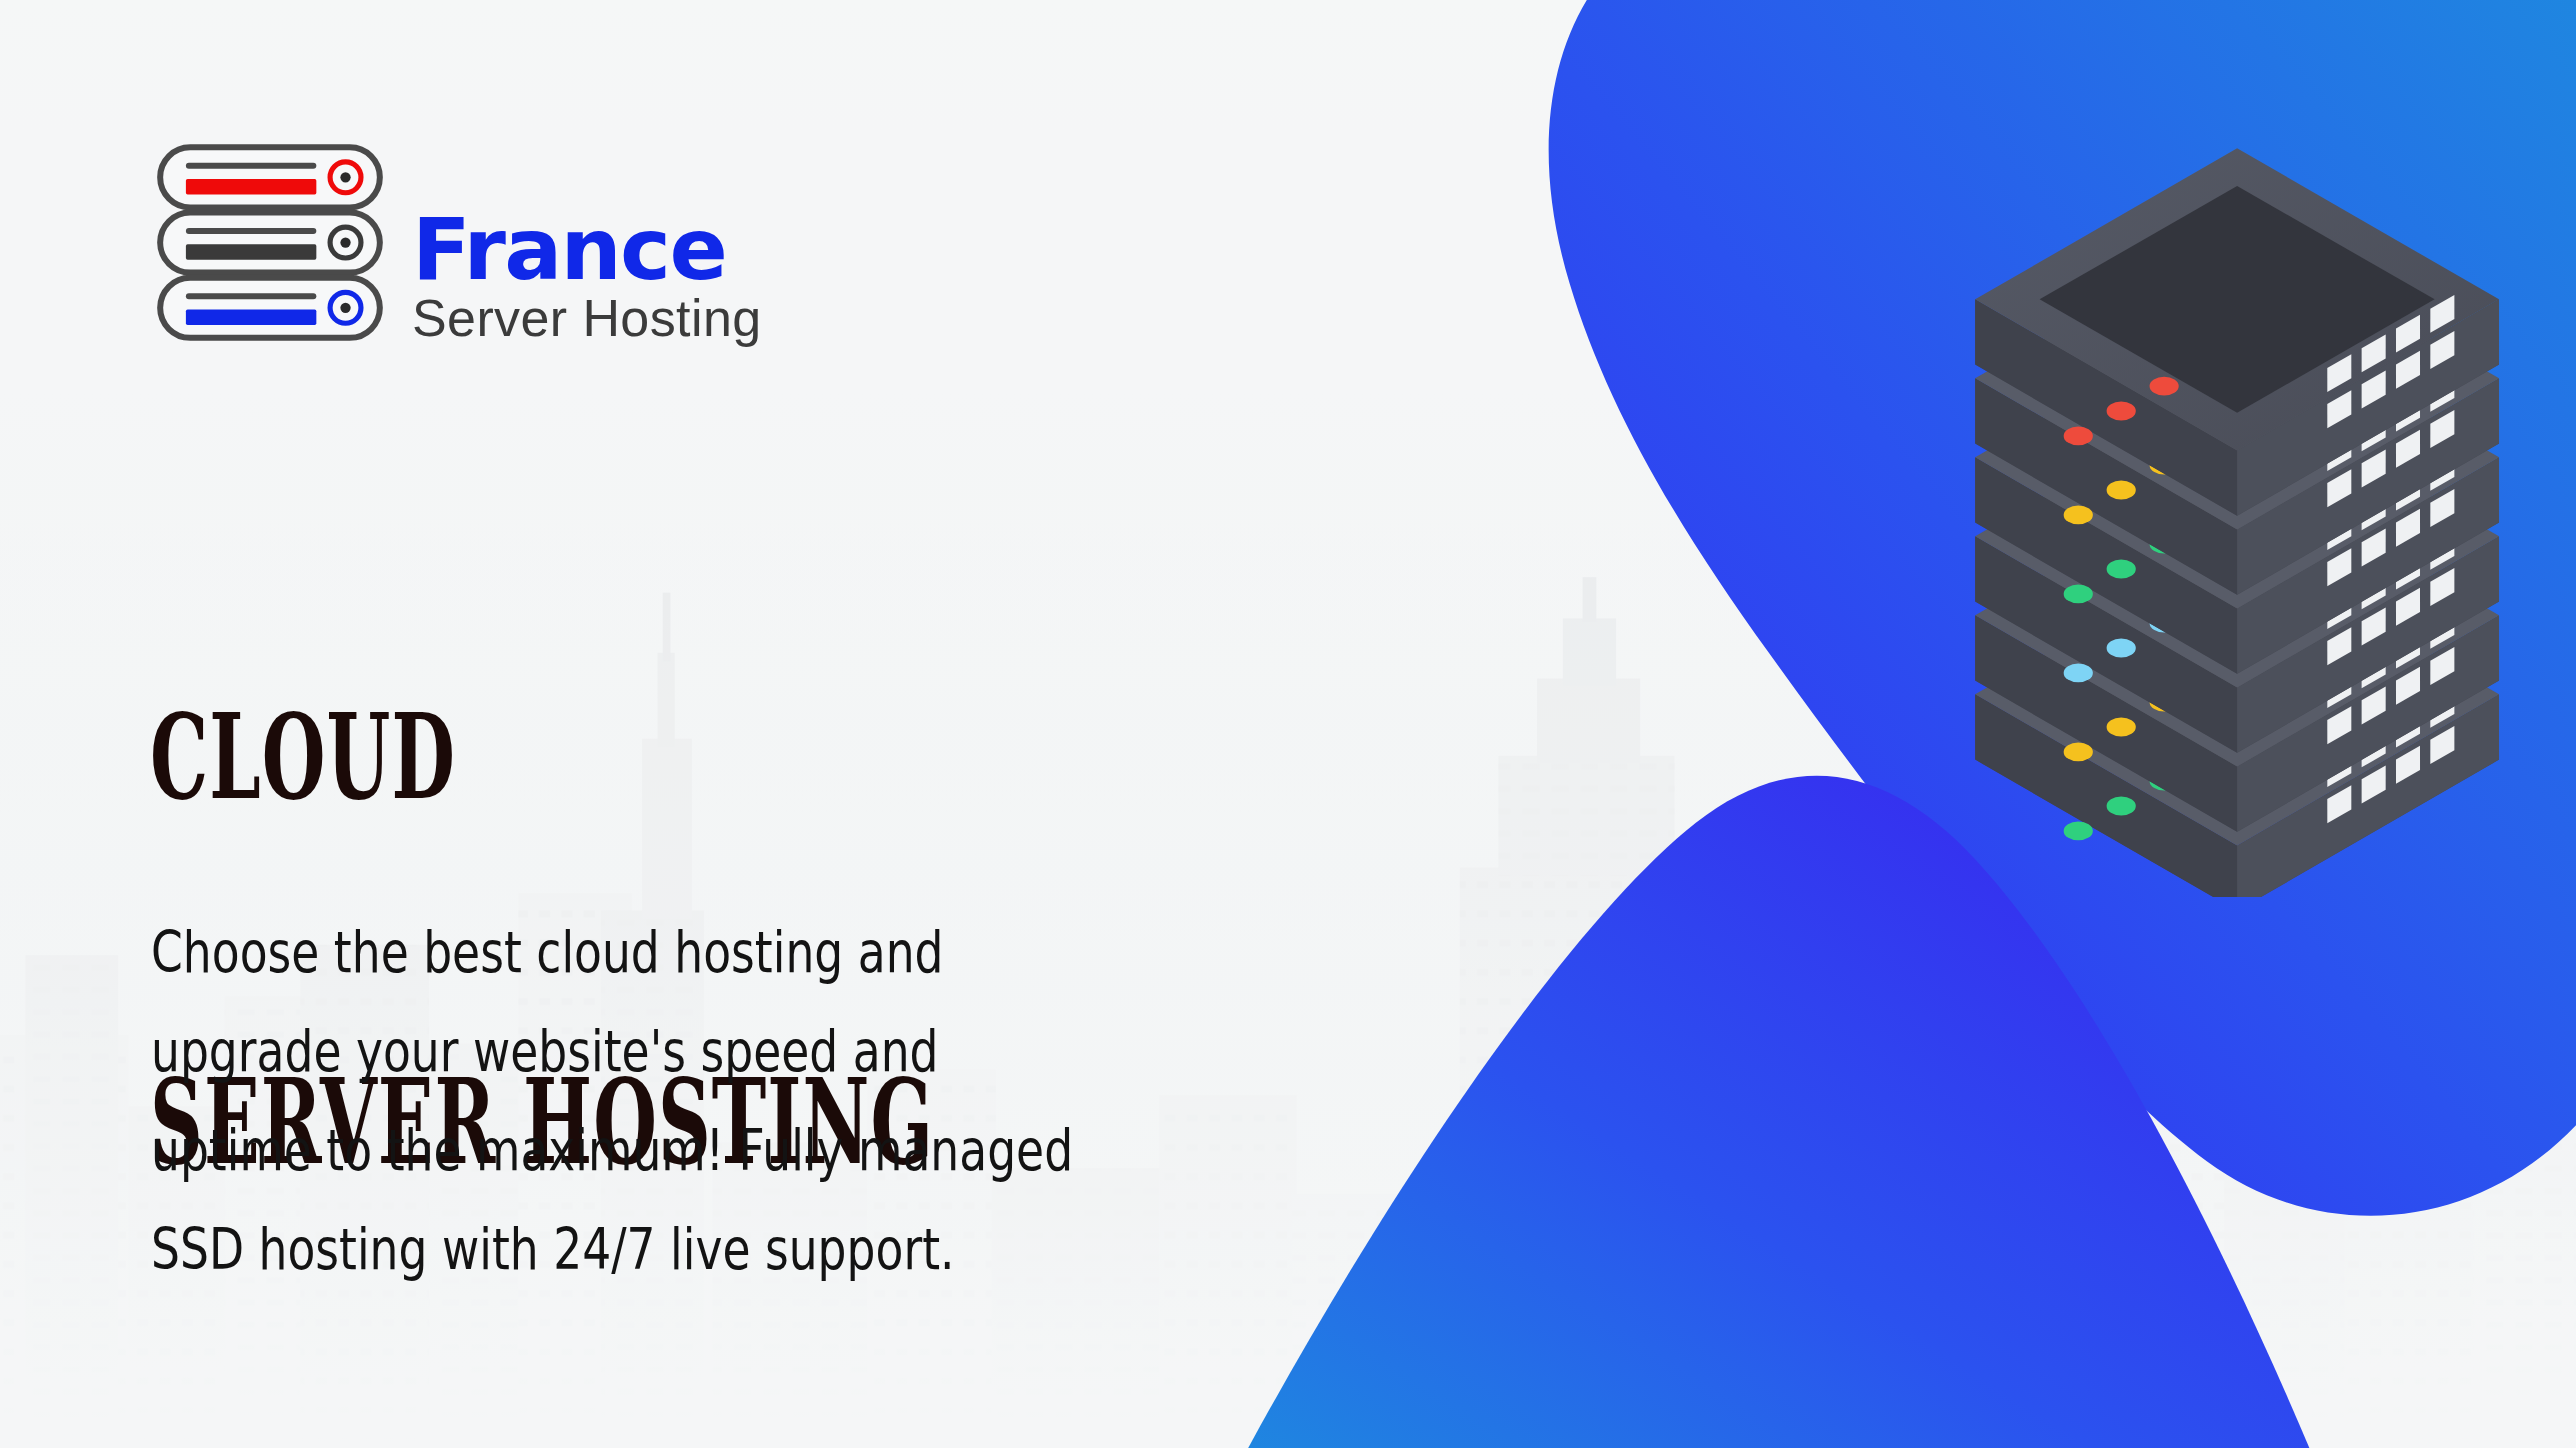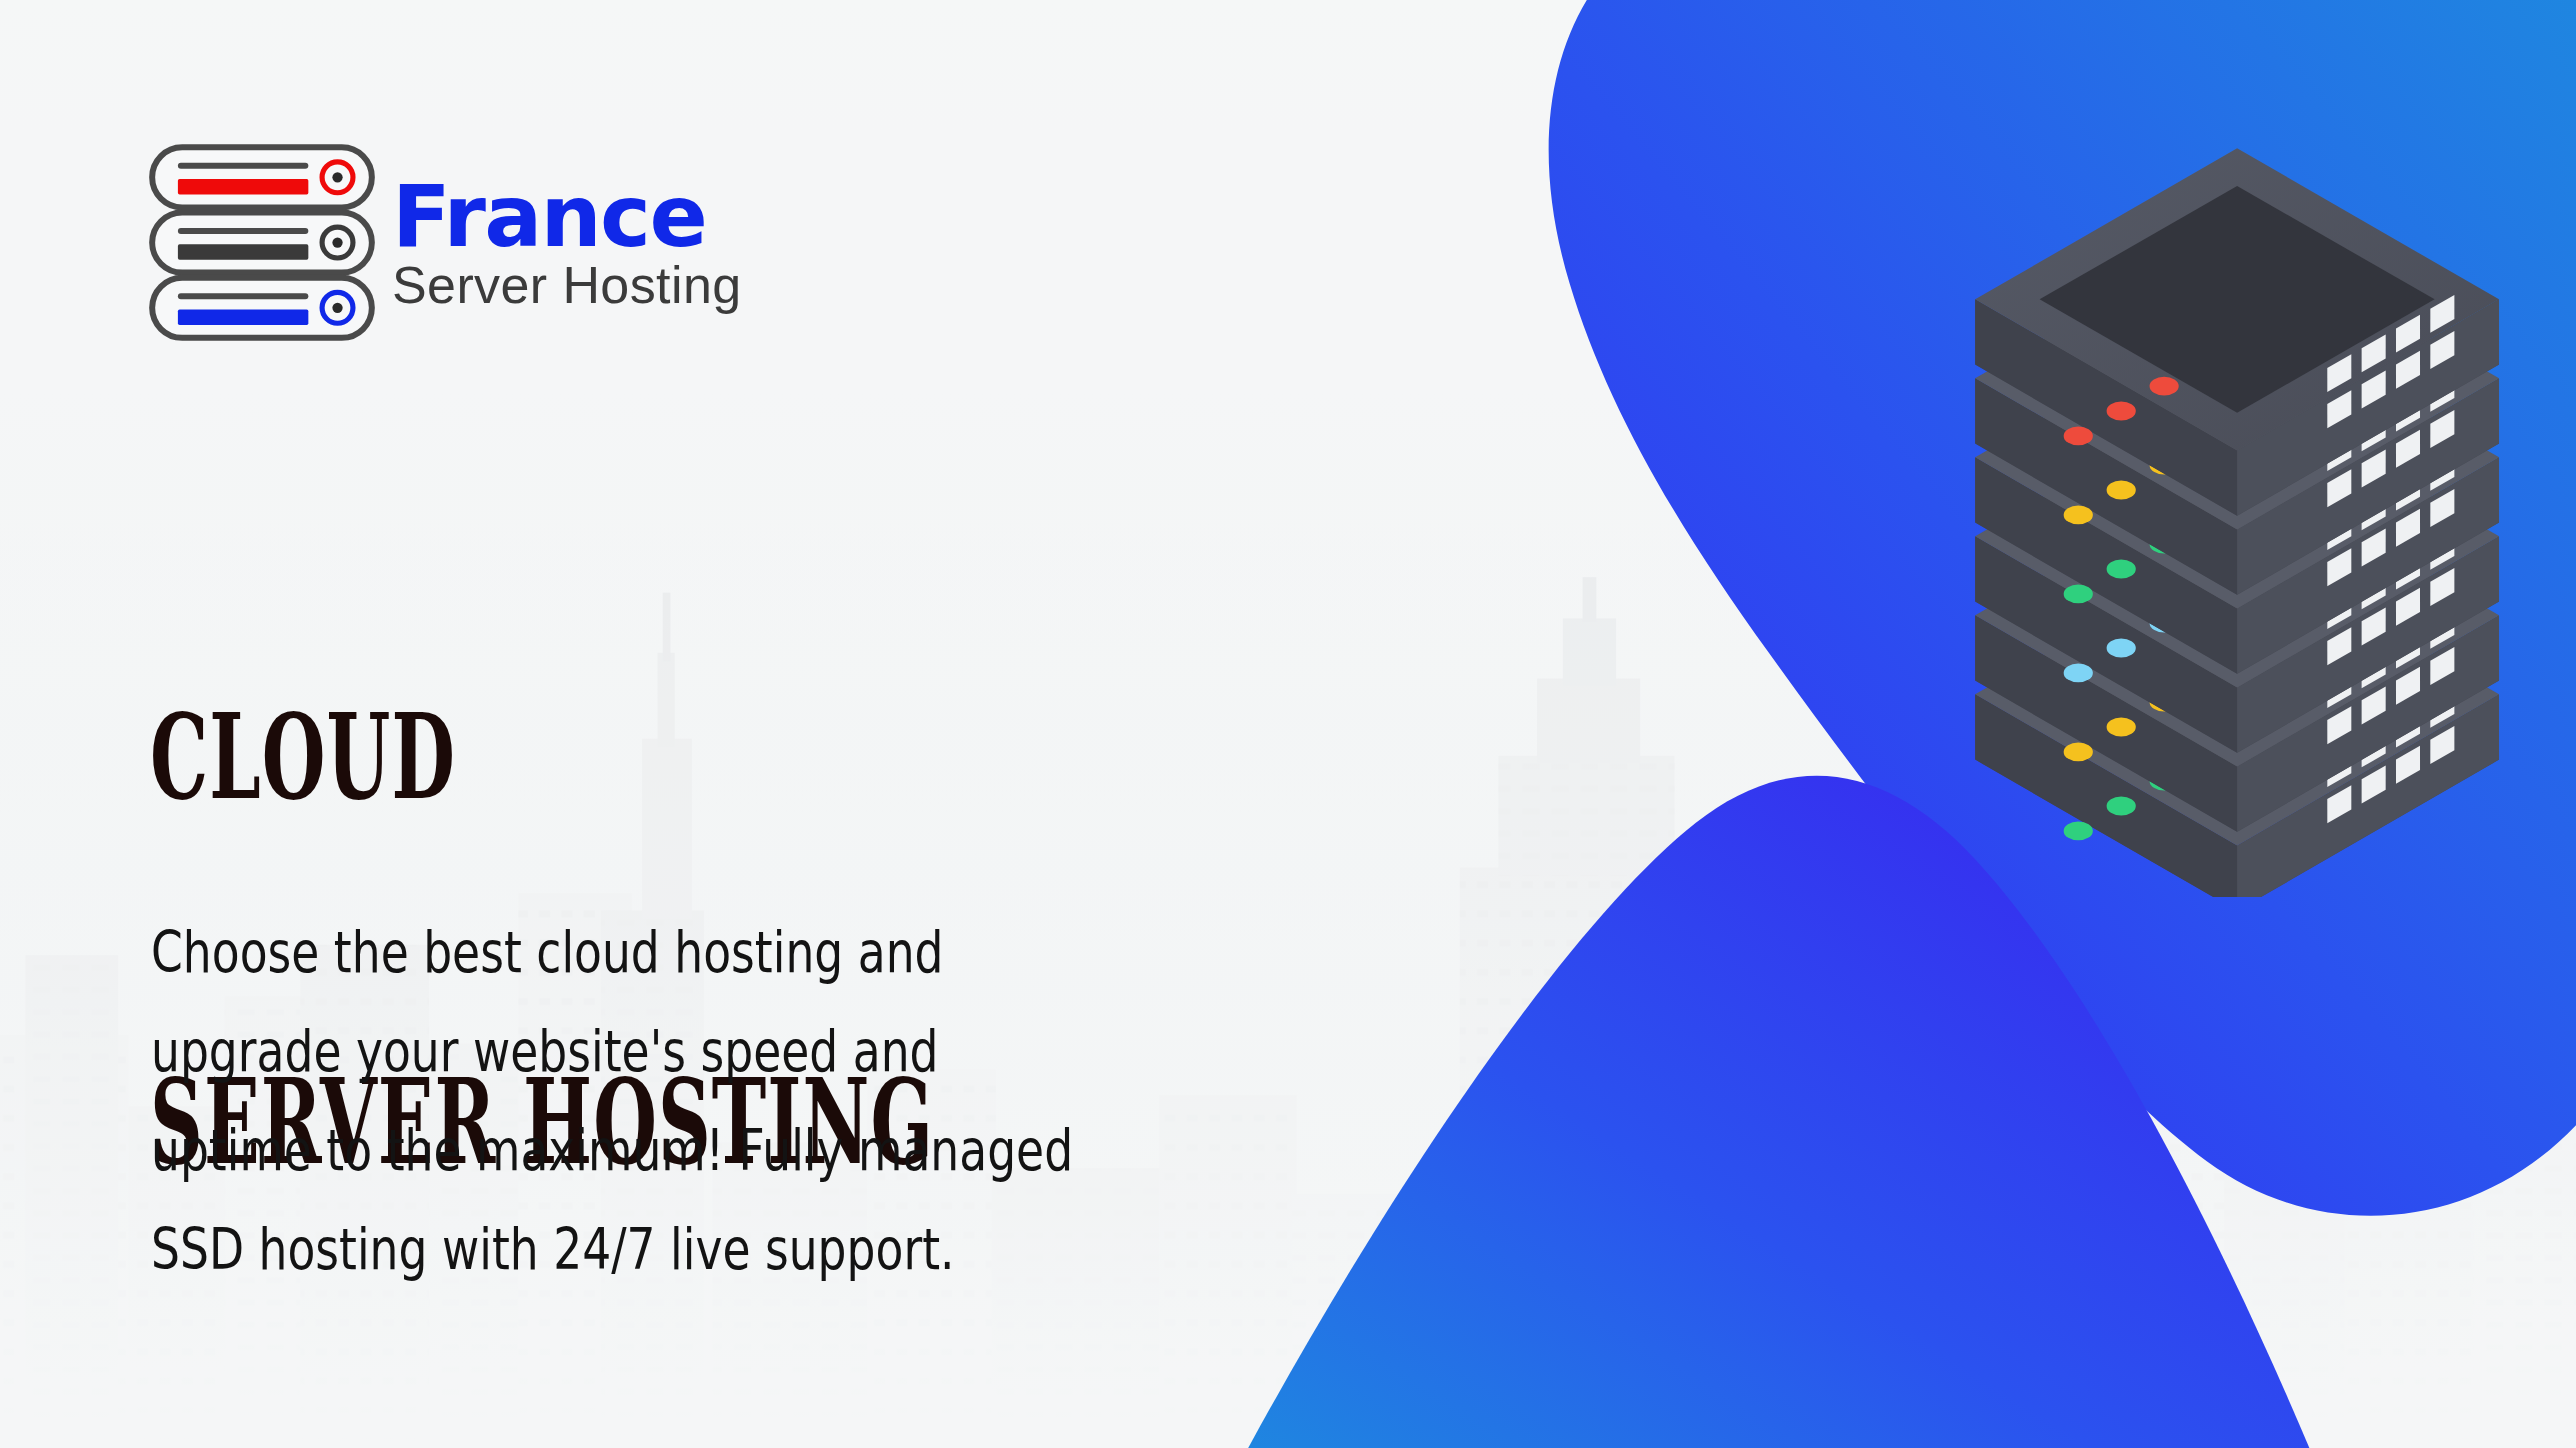--- a/index.html
+++ b/index.html
@@ -26,25 +26,25 @@
   .blobs{
     position:absolute;
     left:0; top:0; width:100%; height:100%;
     z-index:1;
     pointer-events:none;
   }
 
   
   .logo{
     position:absolute;
-    left:147px; top:142px;
+    left:155px; top:142px;
     z-index:5;
     display:flex;
-    align-items:center;
-    gap:15px;
+    align-items:flex-end;
+    gap:27px;
   }
   .logo-mark{
     width:230px; height:202px;
     flex:0 0 auto;
   }
   .logo-words{
     display:flex;
     flex-direction:column;
     justify-content:center;
     line-height:1;

